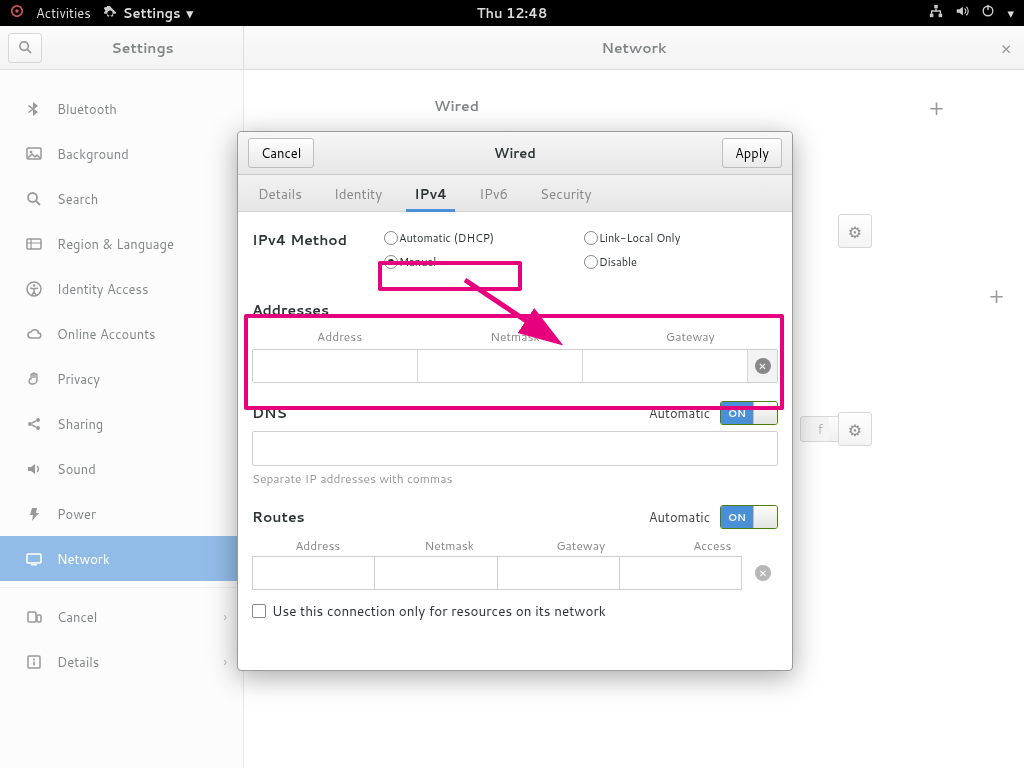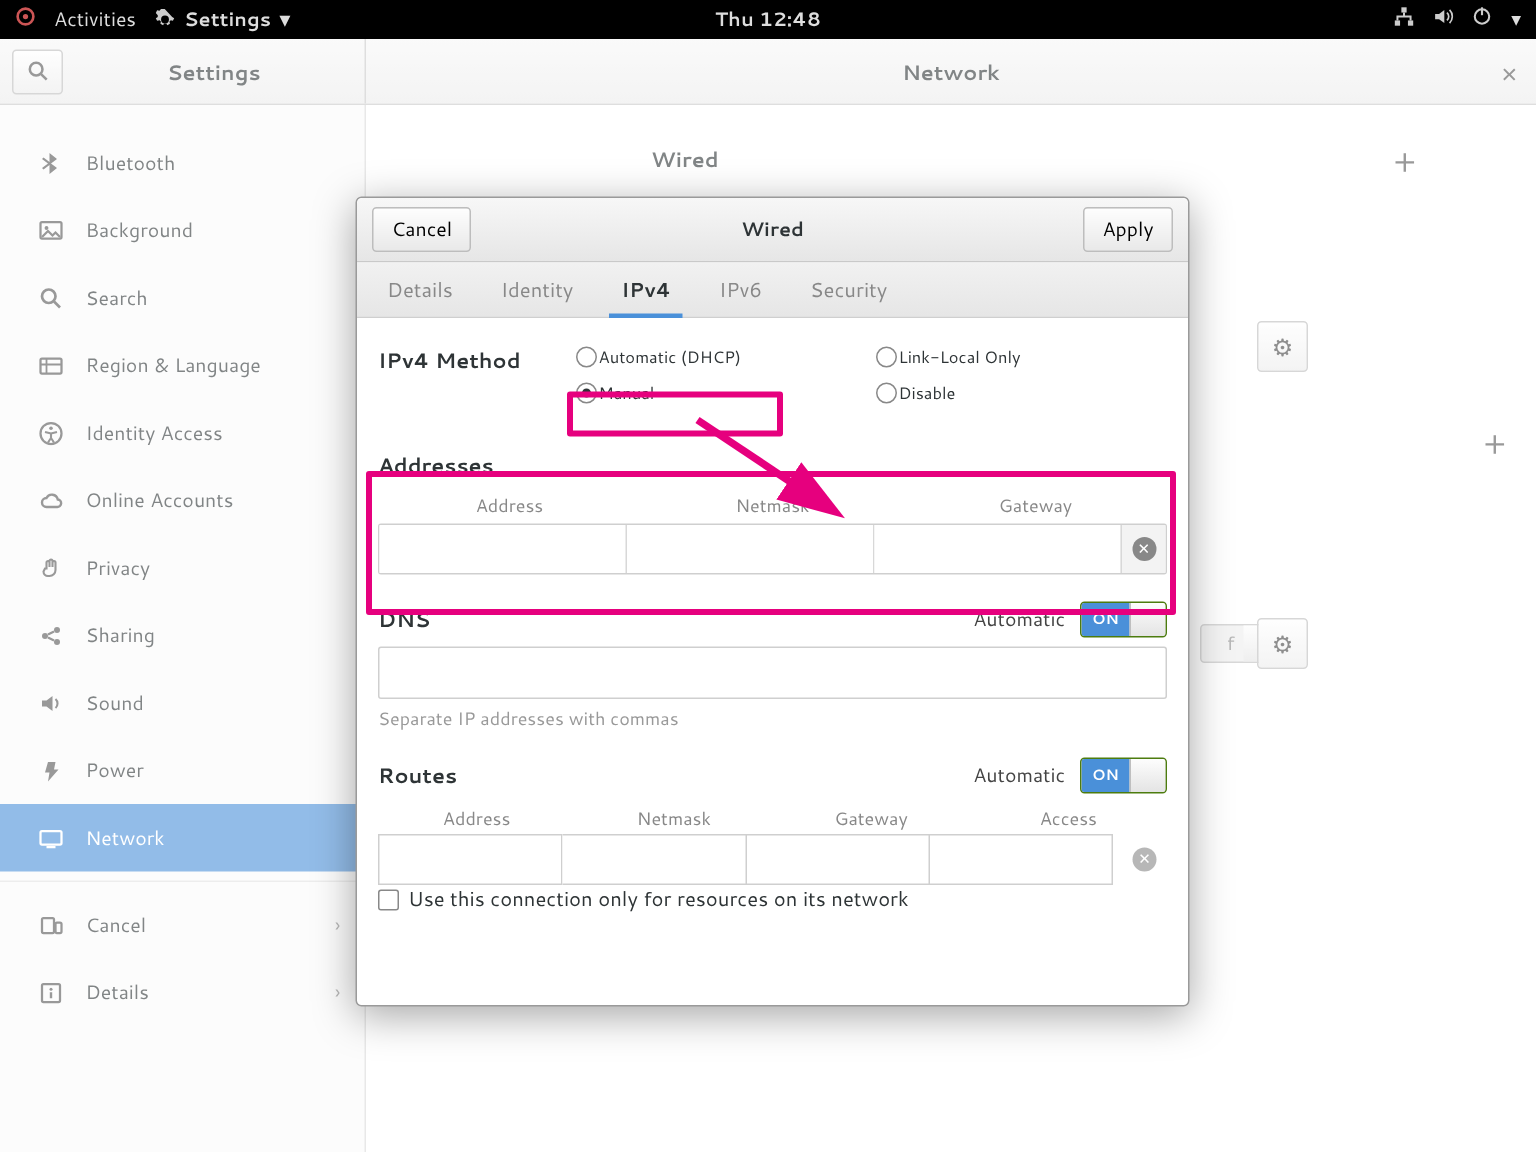--- a/index.html
+++ b/index.html
@@ -69,21 +69,21 @@
   .switch { width:58px; height:24px; border:1px solid #4d7c0f; border-radius:3px; display:flex; overflow:hidden; background:#ededed;}
   .switch .on { flex:1; background:#4a90d9; color:#fff; font-size:10px; font-weight:700; display:flex; align-items:center; justify-content:center;}
   .switch .knob { width:24px; background:linear-gradient(#fdfdfd,#e4e4e4); border-left:1px solid #bfbfbf;}
   .plain-input { width:100%; border:1px solid #cfcfcf; border-radius:2px; padding:7px 6px; margin-top:6px; background:#fff;}
   .routes-headers { display:flex; font-size:12px; color:#888; margin-top:6px;}
   .routes-headers div { flex:1; text-align:center; padding:2px 0;}
   .routes-row { display:flex; align-items:stretch;}
   .routes-row input { flex:1; border:1px solid #cfcfcf; padding:7px 6px; font-size:13px; background:#fff; min-width:0;}
   .routes-row input + input { border-left:none;}
   .routes-del { width:30px; display:flex; align-items:center; justify-content:center; margin-left:6px;}
-  .chk-row { display:flex; align-items:center; gap:6px; margin-top:0; font-size:13.5px;}
+  .chk-row { display:flex; align-items:center; gap:6px; margin-top:11px; font-size:13.5px;}
   .chk { width:14px; height:14px; border:1px solid #888; background:#fff; border-radius:2px;}
   
   .gear-box { width:34px; height:34px; border:1px solid #bdbdbd; border-radius:3px; background:linear-gradient(#fefefe,#ececec); display:flex; align-items:center; justify-content:center; font-size:16px; color:#444;}
   .behind-toggle { position:absolute; left:583px; width:56px; height:26px; border:1px solid #bfbfbf; border-radius:3px; background:#ededed; display:flex;}
   .behind-toggle .k { width:26px; background:linear-gradient(#fdfdfd,#e4e4e4);}
   
   .arrow { position:absolute; z-index:210; pointer-events:none;}
 </style>
 </head>
 <body>

